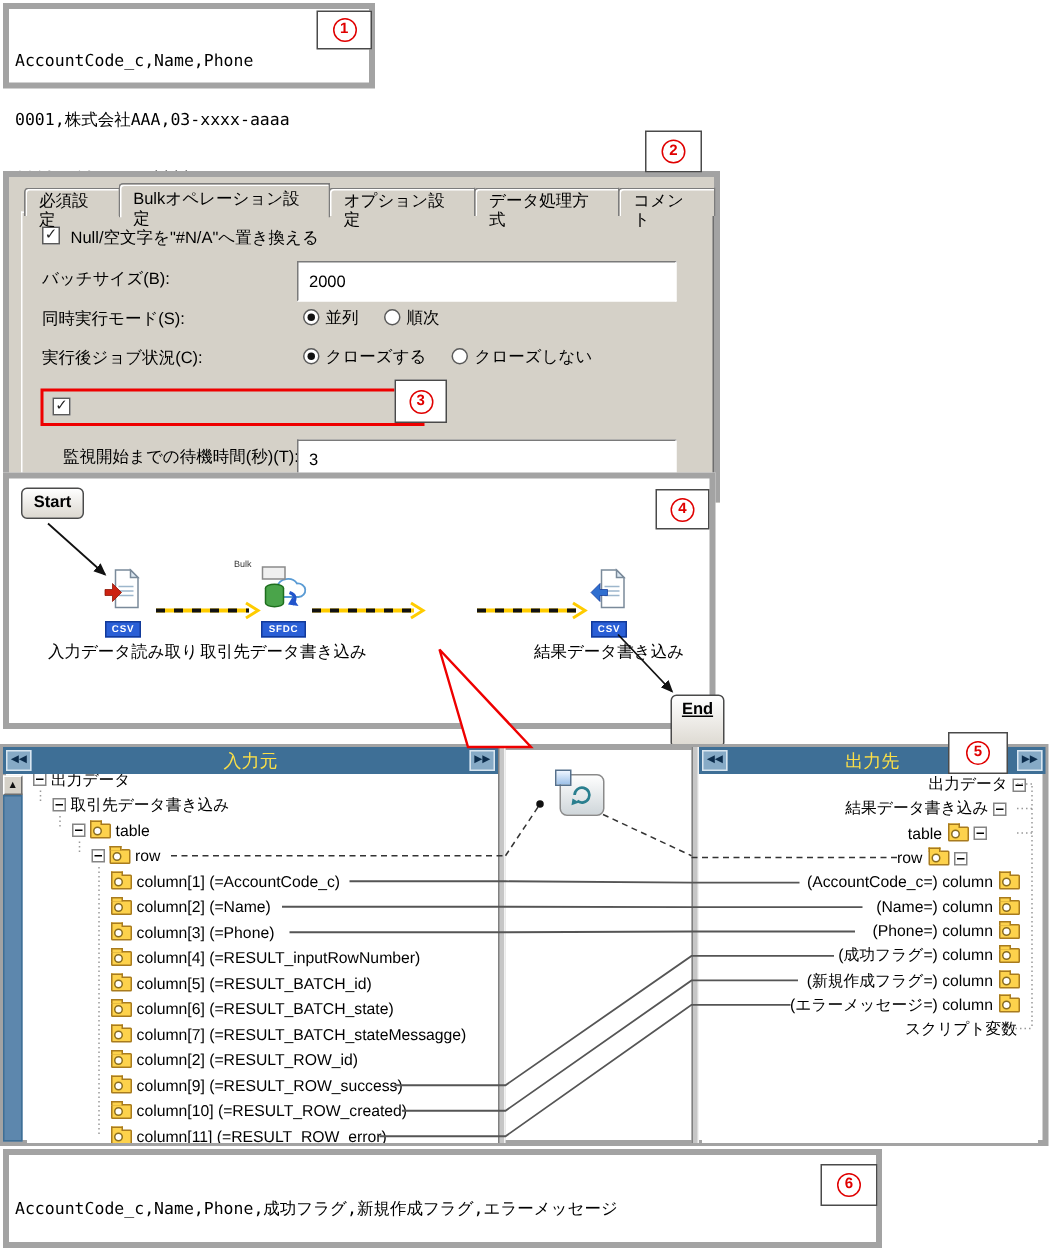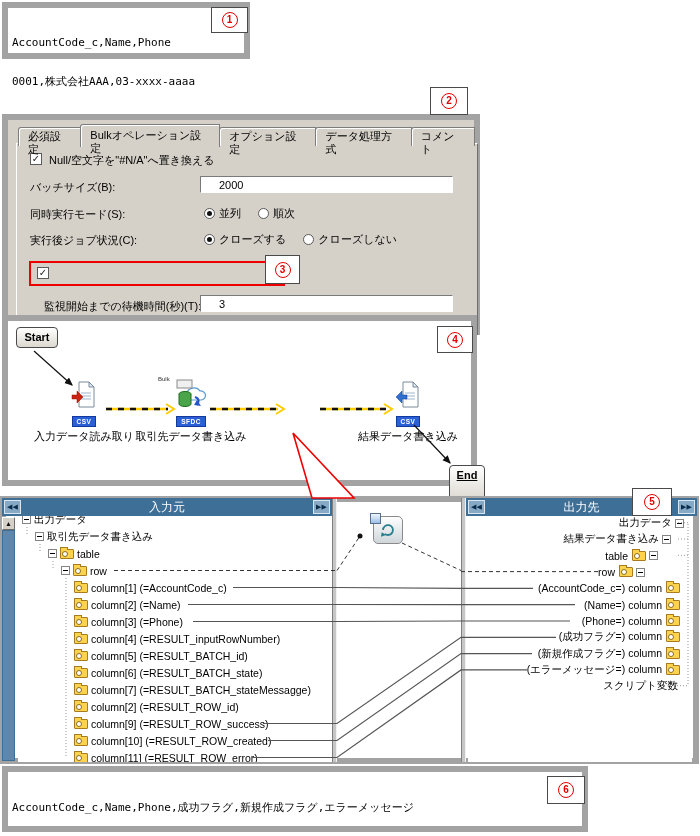--- a/index.html
+++ b/index.html
@@ -1,54 +1,54 @@
 <!DOCTYPE html>
 <html><head>
 <meta charset="utf-8">
 <style>
   html,body{margin:0;padding:0;background:#fff;}
   #stage{position:relative;width:700px;height:836px;background:#fff;overflow:hidden;
          font-family:"Liberation Sans","DejaVu Sans",sans-serif;color:#000;}
-  .redpanel{position:absolute;border:6px solid #a3a3a3;background:#fff;box-sizing:border-box;}
+  .redpanel{position:absolute;border:4px solid #a3a3a3;background:#fff;box-sizing:border-box;}
   .csvtext{font-family:"DejaVu Sans Mono","Liberation Mono",monospace;font-size:11px;white-space:pre;color:#000;}
   .csvtext div{height:13px;line-height:13px;}
   .badgebox{position:absolute;background:#fff;border:1px solid #4a4a4a;display:flex;align-items:center;justify-content:center;z-index:7;}
   .circnum{display:inline-flex;align-items:center;justify-content:center;width:14px;height:14px;border:1.5px solid #e00000;border-radius:50%;color:#e00000;font-size:10px;font-weight:bold;line-height:14px;}
   
   .dialog{background:#d5d1c8;}
   .tabbar{position:absolute;left:10px;top:3px;display:flex;align-items:flex-end;z-index:2;}
   .tab{font-size:11px;padding:2px 9px 3px 9px;background:#d5d1c8;border:1px solid #7c7c7c;border-bottom:none;
        border-top-left-radius:3px;box-shadow:inset 1px 1px 0 #fff;margin-right:-1px;height:13px;line-height:13px;}
   .tab.active{padding-top:4px;height:15px;position:relative;top:1px;z-index:3;}
   .tabpage{position:absolute;left:8px;top:23px;width:462px;height:192px;background:#d5d1c8;
            border:1px solid;border-color:#fff #6e6e6e #6e6e6e #fff;box-sizing:border-box;}
   .flabel{position:absolute;font-size:11px;white-space:nowrap;}
   .tin{position:absolute;background:#fff;border:1px solid;border-color:#7a7a7a #fff #fff #7a7a7a;
-       box-sizing:border-box;font-size:11px;font-family:"Liberation Sans","DejaVu Sans",sans-serif;padding:1px 18px;height:17px;}
+       box-sizing:border-box;font-size:11px;font-family:"Liberation Sans","DejaVu Sans",sans-serif;padding:1px 7px;height:27px;}
   .cb{position:absolute;width:12px;height:12px;background:#fff;border:1px solid #5a5a5a;box-sizing:border-box;
       display:flex;align-items:center;justify-content:center;font-size:10px;font-weight:bold;color:#222;line-height:10px;}
   .rd{display:inline-block;width:11px;height:11px;border-radius:50%;background:#fff;border:1px solid #5a5a5a;
       box-sizing:border-box;vertical-align:-2px;margin-right:4px;position:relative;}
   .rd.sel::after{content:"";position:absolute;left:2px;top:2px;width:5px;height:5px;border-radius:50%;background:#111;}
   .radrow{position:absolute;font-size:11px;white-space:nowrap;}
   .radrow span.opt{margin-right:14px;}
   .hl-rect{position:absolute;border:2px solid #ee0000;background:transparent;z-index:3;box-sizing:border-box;}
   
   .wbtn{position:absolute;font-size:11px;font-weight:bold;text-align:center;background:linear-gradient(#ffffff,#dcd8d0);
         border:1px solid #4a4a4a;border-radius:4px;box-sizing:border-box;line-height:18px;}
   .node{position:absolute;width:120px;text-align:center;}
   .node .ic{height:33px;display:flex;align-items:flex-end;justify-content:center;}
   .fbadge{display:inline-block;padding:0 4px;height:9px;line-height:9px;font-size:6.5px;font-weight:bold;color:#fff;
           background:#2a5fd6;border:1px solid #123a9a;letter-spacing:.5px;}
   .fbadge.red{background:#ee2200;border-color:#8a1100;}
   .nlabel{font-size:11px;margin-top:1px;white-space:nowrap;}
   
   .phead{position:absolute;height:18px;background:#3e6f96;display:flex;align-items:center;justify-content:space-between;
          padding:0 2px;box-sizing:border-box;z-index:2;}
-  .phead .ttl{position:absolute;left:0;right:0;text-align:center;color:#ffffff;font-size:12px;}
+  .phead .ttl{position:absolute;left:0;right:0;text-align:center;color:#fde047;font-size:12px;}
   .hbtn{width:17px;height:14px;background:#86aac6;border:1px solid #d9e6f0;color:#0c2d4d;font-size:7px;line-height:12px;
         text-align:center;box-sizing:border-box;z-index:3;}
   .treearea{position:absolute;background:#fff;overflow:hidden;}
   .trow,.rrow{display:flex;align-items:center;font-size:10.5px;white-space:nowrap;box-sizing:border-box;}
   .trow{height:17px;}
   .rrow{height:16.3px;justify-content:flex-end;}
   .expander{flex:0 0 auto;width:9px;height:9px;border:1px solid #848484;box-sizing:border-box;
             background:linear-gradient(#000,#000) center/5px 1px no-repeat,#fff;margin-right:3px;}
   .rrow .expander{margin-right:0;margin-left:3px;}
   .folder{flex:0 0 auto;width:14px;height:10px;background:#fdd24c;border:1px solid #a87b1e;border-radius:1px;

